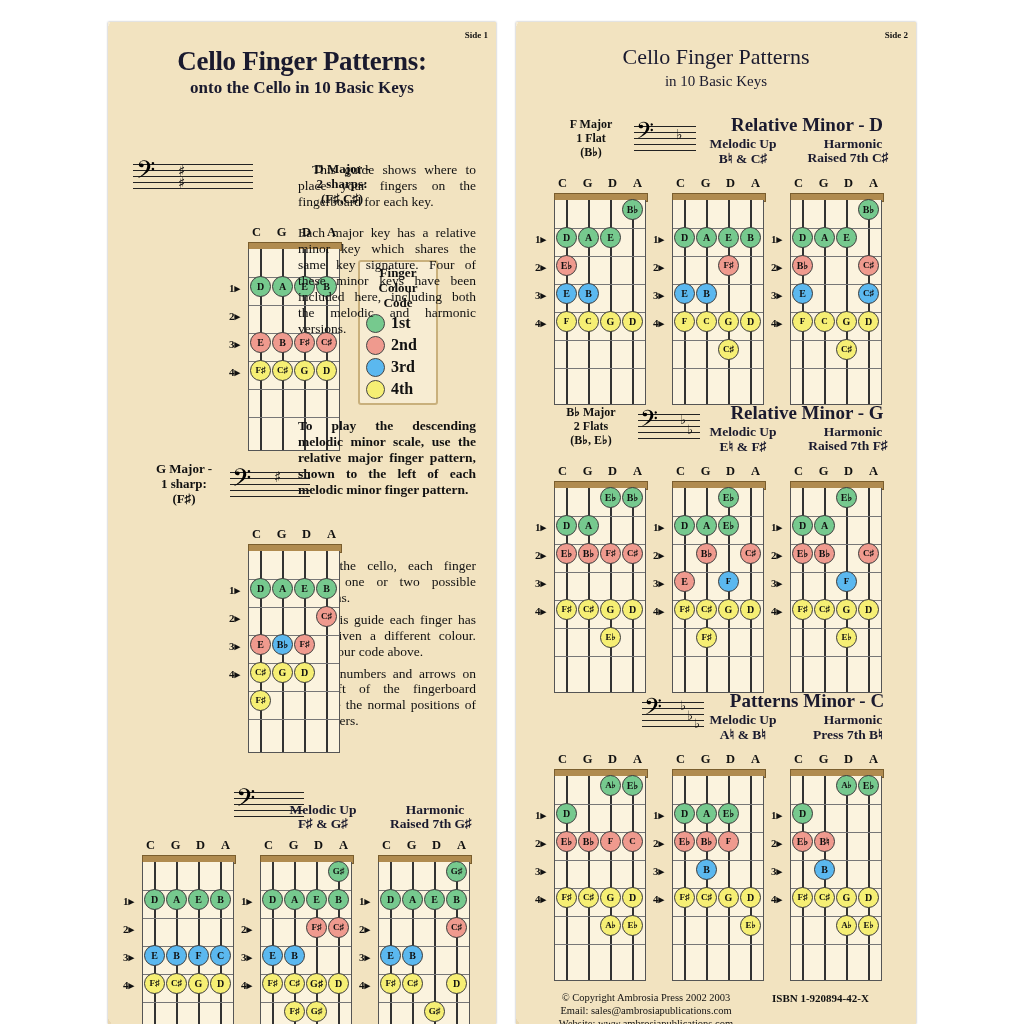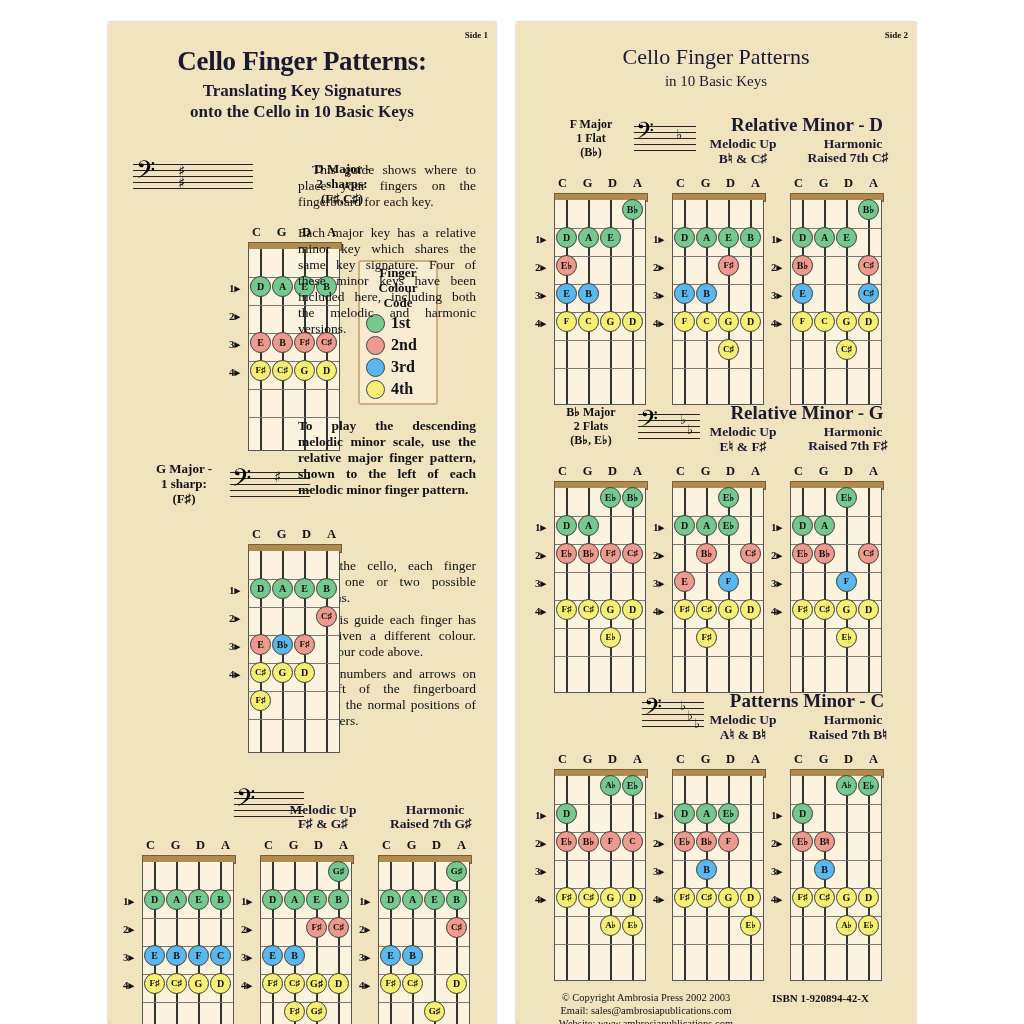--- a/index.html
+++ b/index.html
@@ -76,21 +76,20 @@
   .isbn{position:absolute;font-size:11px;font-weight:bold;color:#111;}
 </style>
 </head>
 <body>
 
 <div class="page" id="side1">
 
   <div class="side-tag">Side 1</div>
 
   <div class="title1">Cello Finger Patterns:</div>
-  <div class="sub1">Translating Key Signatures</div>
   <div class="sub2">onto the Cello in 10 Basic Keys</div>
 
   <div class="keylabel" style="position:absolute;left:178px;top:140px;width:112px;">
     <div>D Major -</div>
     <div>2 sharps:</div>
     <div>(F♯,C♯)</div>
   </div>
   <div class="staff" style="left:25px;top:142px;width:120px;height:26px;">
     <i style="top:0"></i>
       <i style="top:6px"></i>
@@ -670,21 +669,21 @@
   </div>
   <div class="clef" style="left:128px;top:674px;font-size:28px;line-height:1;">𝄢</div>
   <div class="acc" style="left:164px;top:676px;font-size:13px;">♭</div>
   <div class="acc" style="left:171px;top:686px;font-size:13px;">♭</div>
   <div class="acc" style="left:178px;top:694px;font-size:13px;">♭</div>
 
   <div class="secthead rm-title" style="position:absolute;left:186px;top:668px;width:210px;">Patterns Minor - C</div>
   <div class="secthead rm-sub" style="position:absolute;left:172px;top:690px;width:110px;">Melodic Up</div>
   <div class="secthead rm-sub" style="position:absolute;left:172px;top:704px;width:110px;">A♮ &amp; B♮</div>
   <div class="secthead rm-sub" style="position:absolute;left:282px;top:690px;width:110px;">Harmonic</div>
-  <div class="secthead rm-sub" style="position:absolute;left:268px;top:704px;width:128px;">Raised 7th B♮</div>
+  <div class="secthead rm-sub" style="position:absolute;left:268px;top:704px;width:128px;">Press 7th B♮</div>
 
   <div class="strnames" style="left:34px;top:730px;width:100px;">
     <span style="width:25px">C</span>
     <span style="width:25px">G</span>
     <span style="width:25px">D</span>
     <span style="width:25px">A</span>
   </div>
   <div class="fb" style="left:38px;top:747px;width:92px;height:212px;">
     <div class="nut" style="width:92px;"></div>
     <div class="board" style="top:7px;width:90px;height:204px;">

